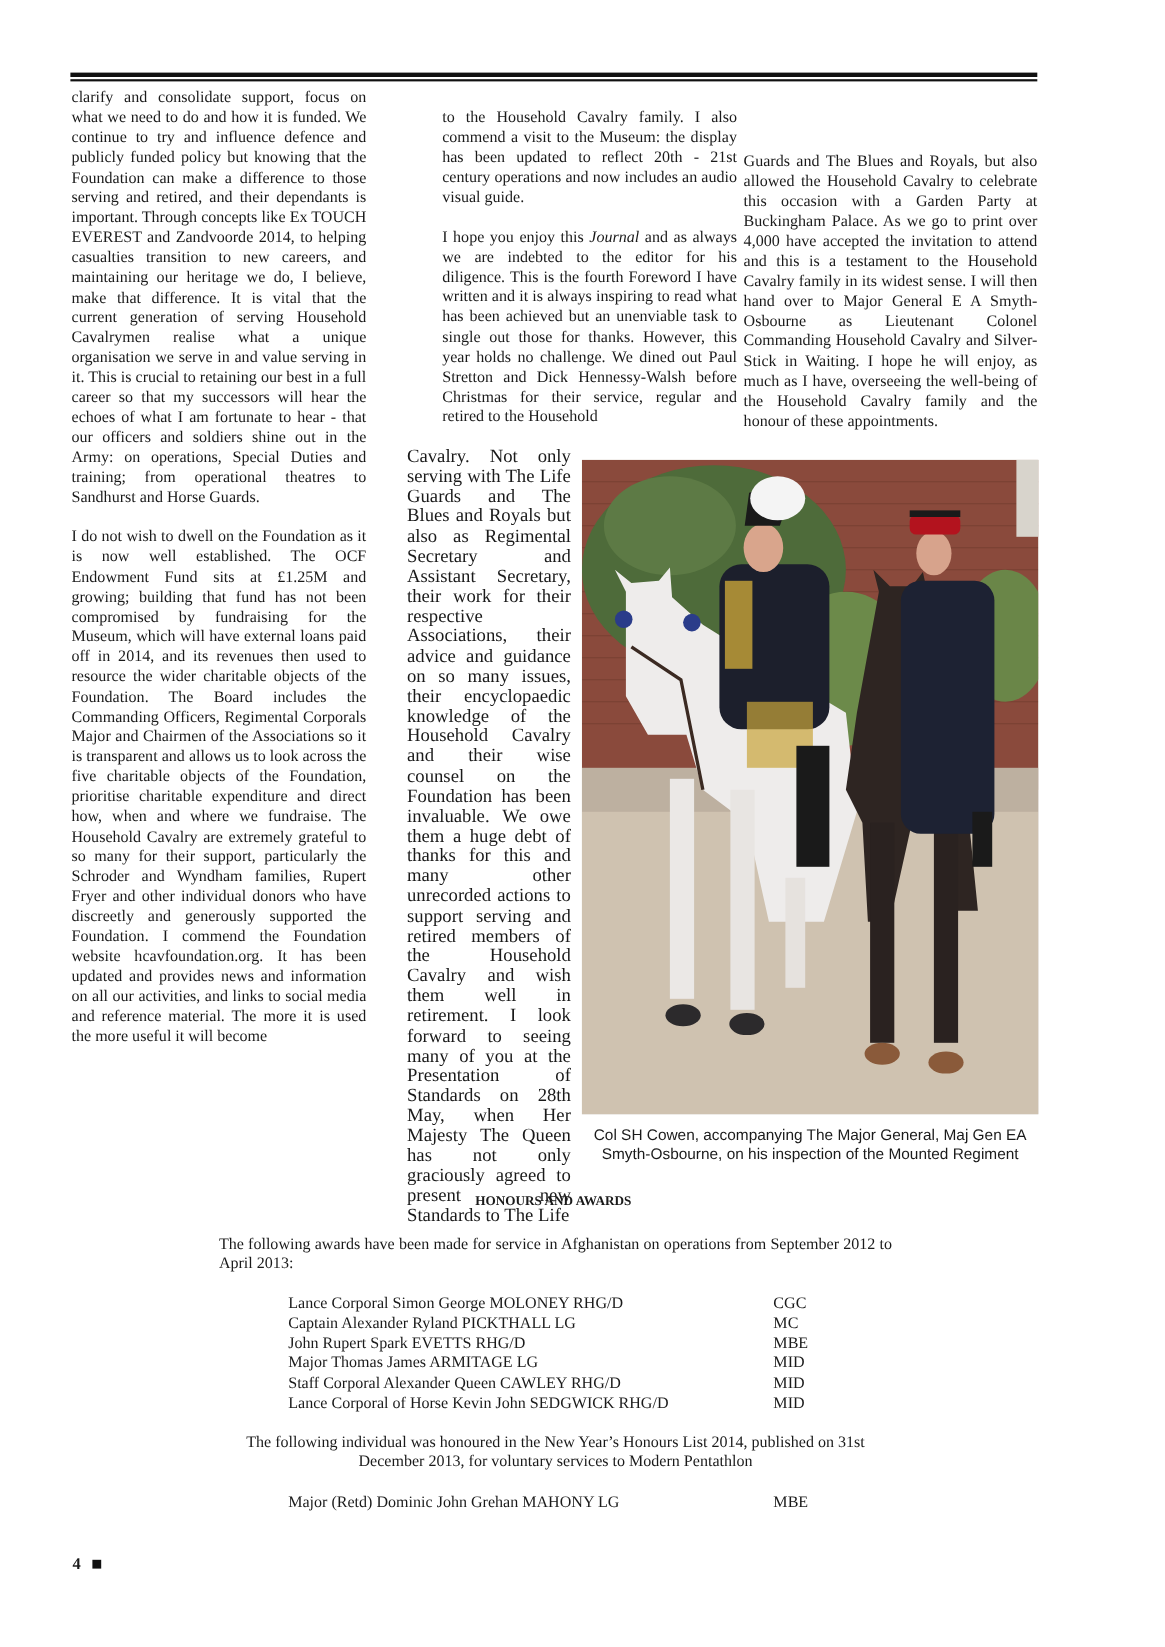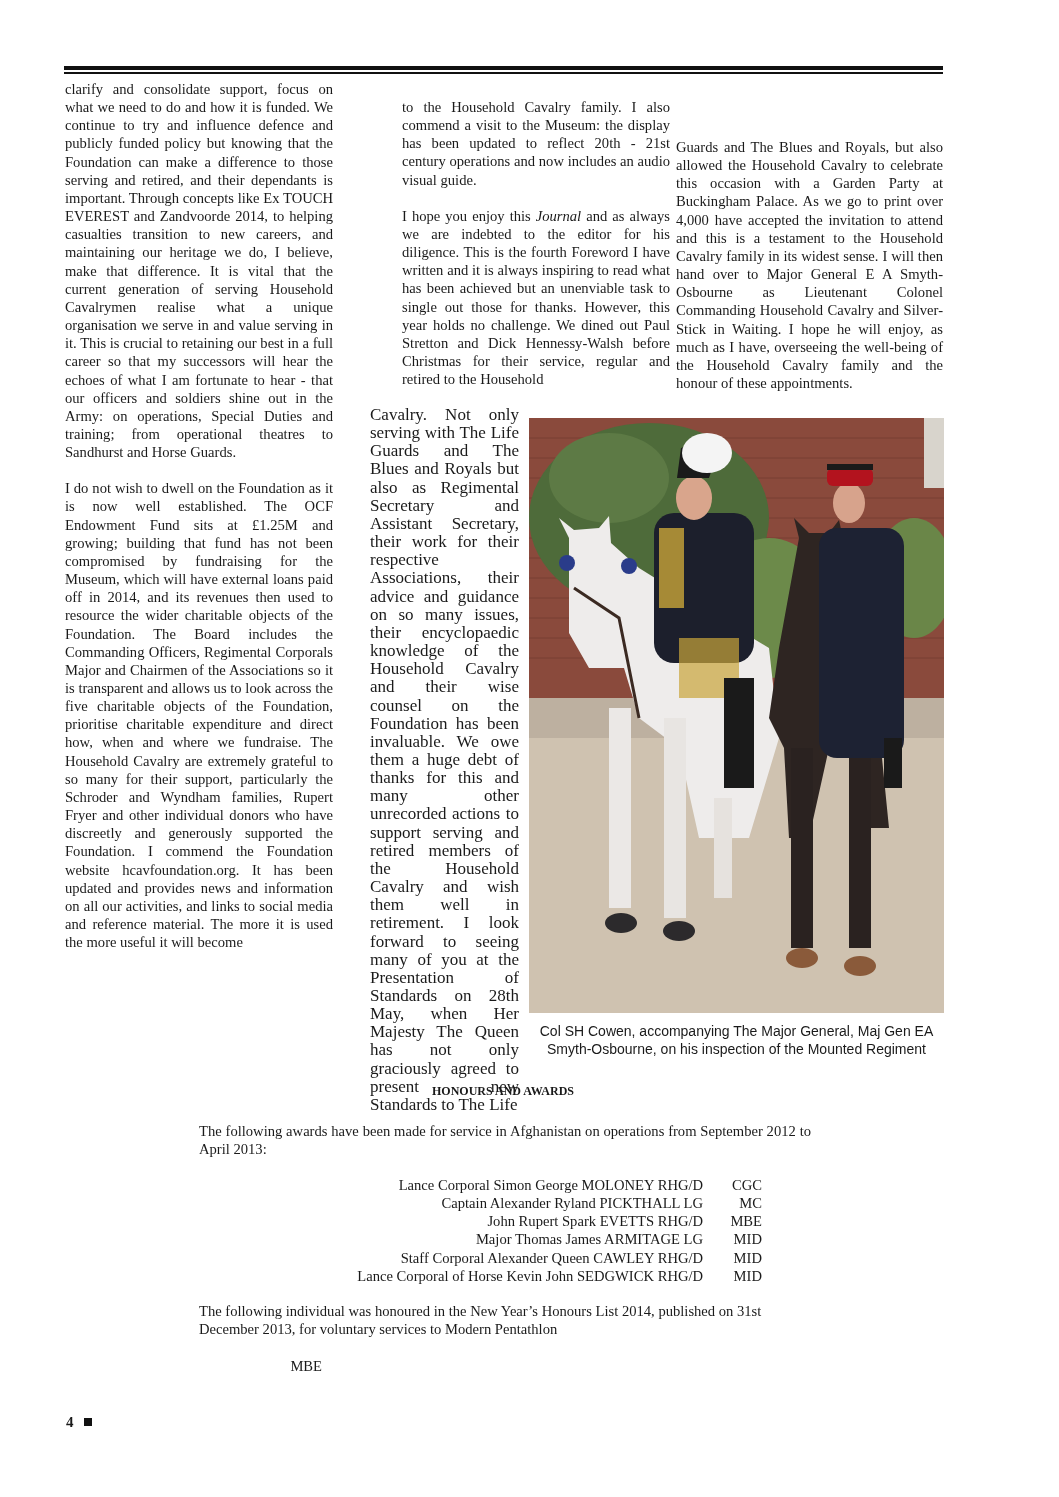--- a/index.html
+++ b/index.html
@@ -12,22 +12,22 @@
   #col1 { left:65px; top:80px; width:268px; }
   #col2 { left:370px; top:98px; width:268px;margin-left:32px; }
   #col3 { left:676px; top:98px; width:267px;margin-top:40px; }
   .col2-wrap { position:absolute; left:370px; top:406px; width:149px; font-size:17px; line-height:18.15px; text-align:justify; }
   .photo { position:absolute; left:529px; top:418px; width:415px; height:595px; overflow:hidden; background:#c9bfb2; }
   .caption { position:absolute; left:529px; top:1022px; width:415px; font-family:"Liberation Sans", "DejaVu Sans", sans-serif;
              font-size:14px; line-height:18px; text-align:center; color:#1a1a1a; }
   .honours-title { position:absolute; left:0; top:1084px; width:1006px; text-align:center; font-weight:bold; font-size:12px; }
   .intro { position:absolute; left:199px; width:612px; font-size:14.6px; line-height:18.15px; text-align:justify; }
   #intro1 { top:1122px; }
-  #intro2 { top:1302px; text-align:left; }
-  .awards { position:absolute; left:262px; width:500px; font-size:14.6px; line-height:18.15px;text-align:right; }
+  #intro2 { top:1302px; text-align:center; }
+  .awards { position:absolute; left:262px; width:500px; font-size:14.6px; line-height:18.15px; }
   #awards1 { top:1176px; }
   #awards2 { top:1357px; }
   .award-row { display:flex; }
   .award-name { width:449px; }
   .award-code { width:60px; }
   .page-num { position:absolute; left:66px; top:1414px; font-weight:bold; font-size:15px; }
   .page-mark { position:absolute; left:84px; top:1418px; width:8px; height:8px; background:#111; }
   em { }
 </style>
 </head>
@@ -152,18 +152,19 @@
   <div class="award-row">
       <span class="award-name">Lance Corporal of Horse Kevin John SEDGWICK RHG/D</span>
       <span class="award-code">MID</span>
     </div>
 </div>
 
 <div class="intro" id="intro2">The following individual was honoured in the New Year’s Honours List 2014, published on 31st December 2013, for voluntary services to Modern Pentathlon</div>
 
 <div class="awards" id="awards2">
   <div class="award-row">
+      <span class="award-name">Major (Retd) Dominic John Grehan MAHONY LG</span>
       <span class="award-code">MBE</span>
     </div>
 </div>
 
 <div class="page-num">4</div>
 <div class="page-mark"></div>
 
 </body></html>

